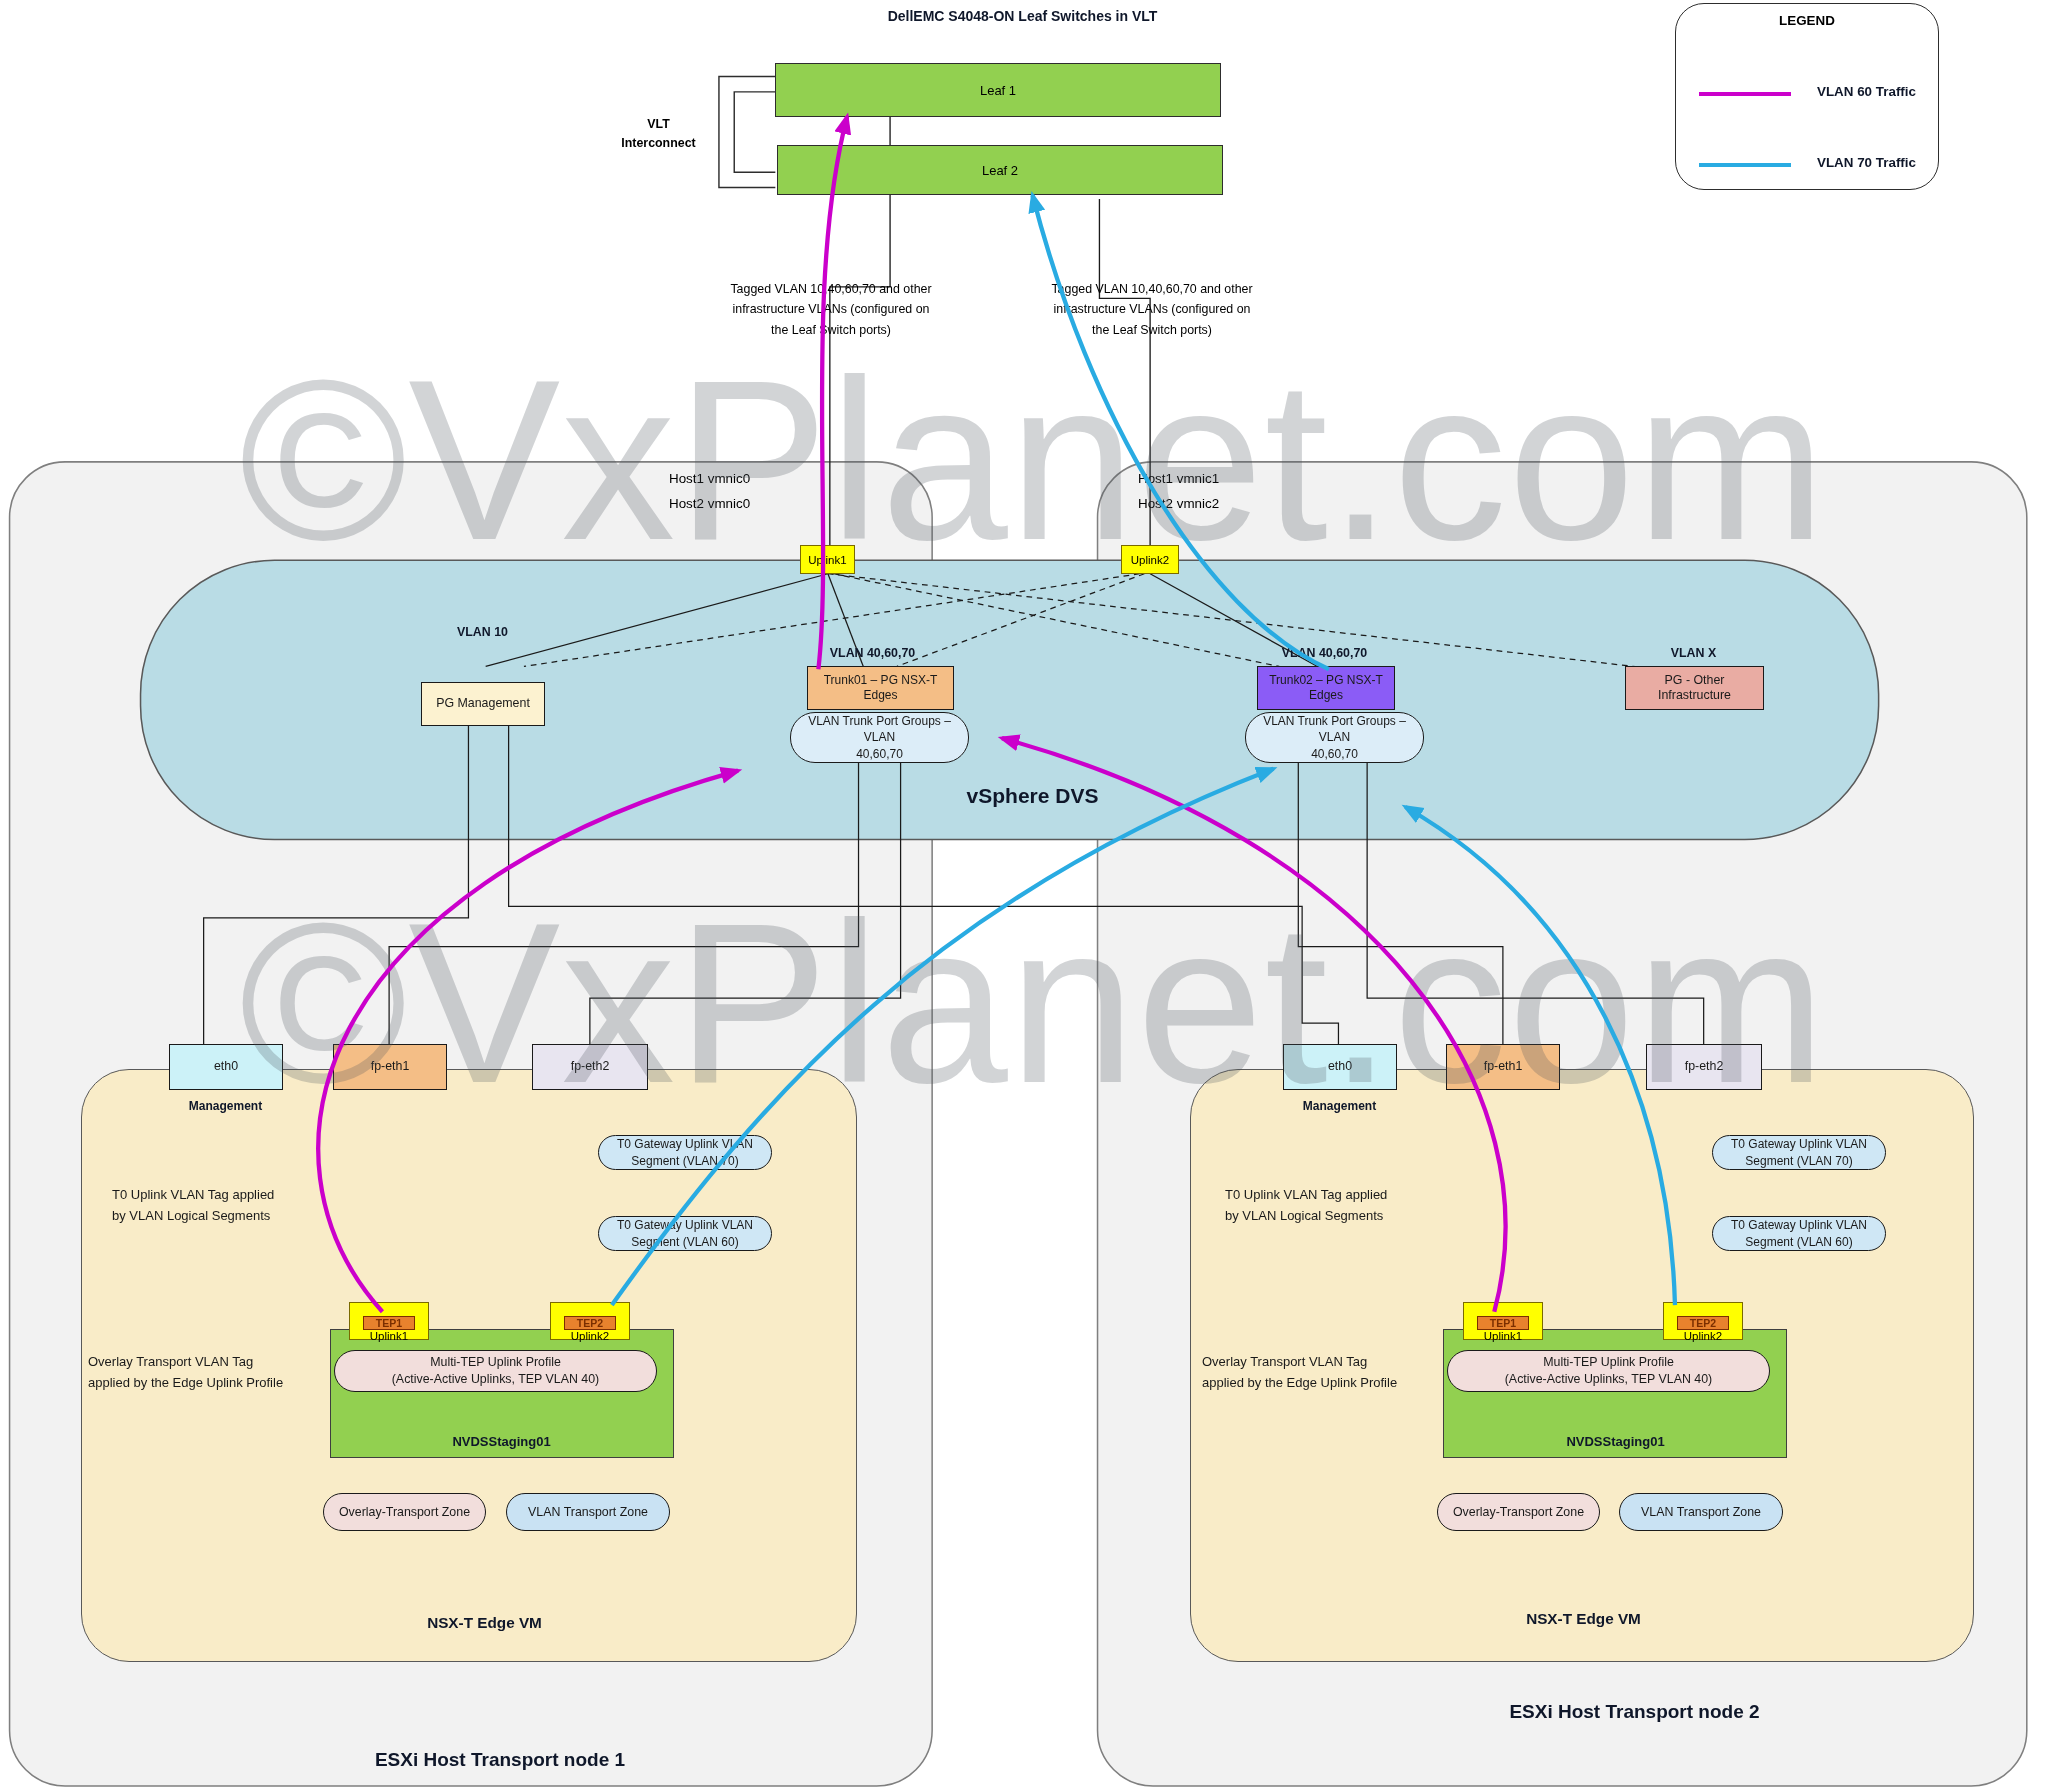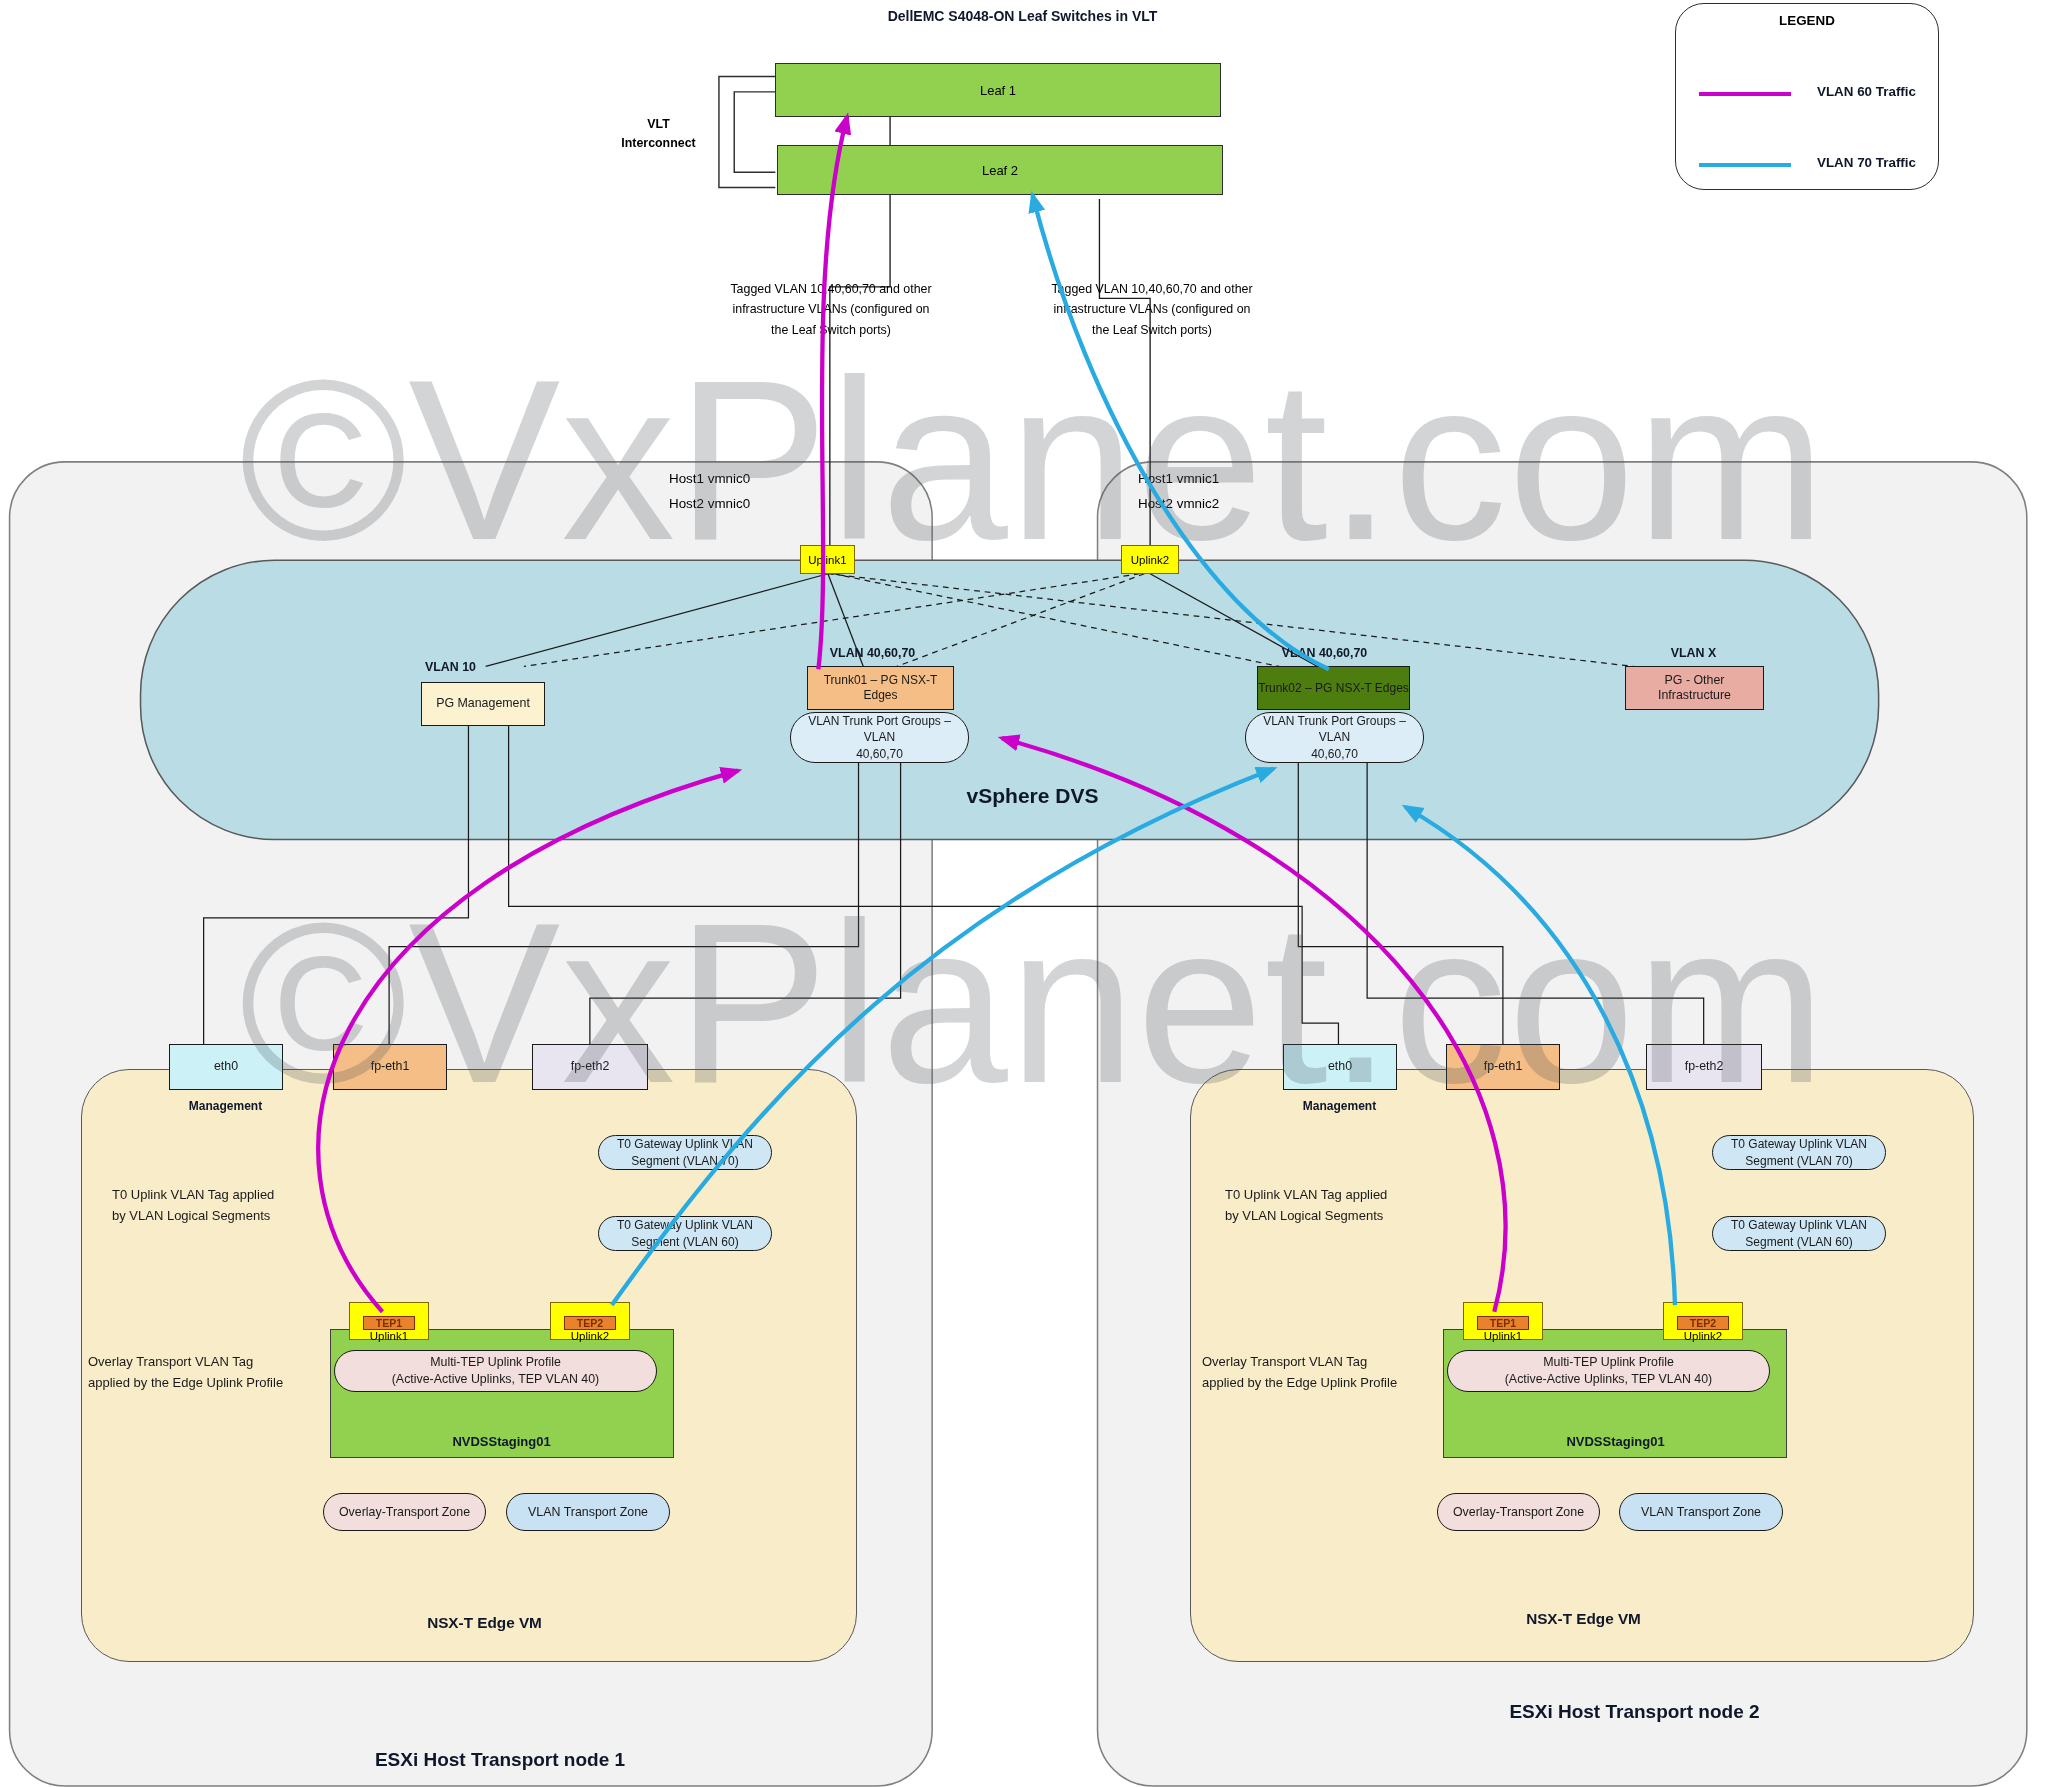--- a/index.html
+++ b/index.html
@@ -120,32 +120,32 @@
     <span>Host2 vmnic2</span>
   </div>
 
   <div class="el z2 yellow" style="left:800px;top:545px;width:55px;height:29px;justify-content:center;">
       <span>Uplink1</span>
     </div>
   <div class="el z2 yellow" style="left:1121px;top:545px;width:58px;height:29px;justify-content:center;">
       <span>Uplink2</span>
     </div>
 
-  <div class="el z2 lbl" style="left:425px;top:660px;width:115px;text-align:left;">VLAN 10</div>
+  <div class="el z2 lbl" style="left:425px;top:625px;width:115px;text-align:center;">VLAN 10</div>
   <div class="el z2 lbl" style="left:815px;top:646px;width:115px;text-align:center;">VLAN 40,60,70</div>
   <div class="el z2 lbl" style="left:1267px;top:646px;width:115px;text-align:center;">VLAN 40,60,70</div>
   <div class="el z2 lbl" style="left:1636px;top:646px;width:115px;text-align:center;">VLAN X</div>
 
   <div class="el z2 box" style="left:421px;top:666px;width:124px;height:44px;background:#FCF2D0;margin-top:16px;">
       <span>PG Management</span>
     </div>
   <div class="el z2 box" style="left:807px;top:666px;width:147px;height:44px;background:#F4BE86;font-size:12px;">
       <span>Trunk01 – PG NSX-T Edges</span>
     </div>
-  <div class="el z2 box" style="left:1257px;top:666px;width:153px;height:44px;background:#4d7c0f;font-size:12px;">
+  <div class="el z2 box" style="left:1257px;top:666px;width:138px;height:44px;background:#8b5cf6;font-size:12px;">
       <span>Trunk02 – PG NSX-T Edges</span>
     </div>
   <div class="el z2 box" style="left:1625px;top:666px;width:139px;height:44px;background:#E9ACA3;">
     <span>PG - Other</span>
     <span>Infrastructure</span>
   </div>
 
   <div class="el z2 oval" style="left:790px;top:712px;width:179px;height:51px;background:#DCEDF8;border-radius:25px;">
     <span>VLAN Trunk Port Groups – VLAN</span>
     <span>40,60,70</span>

